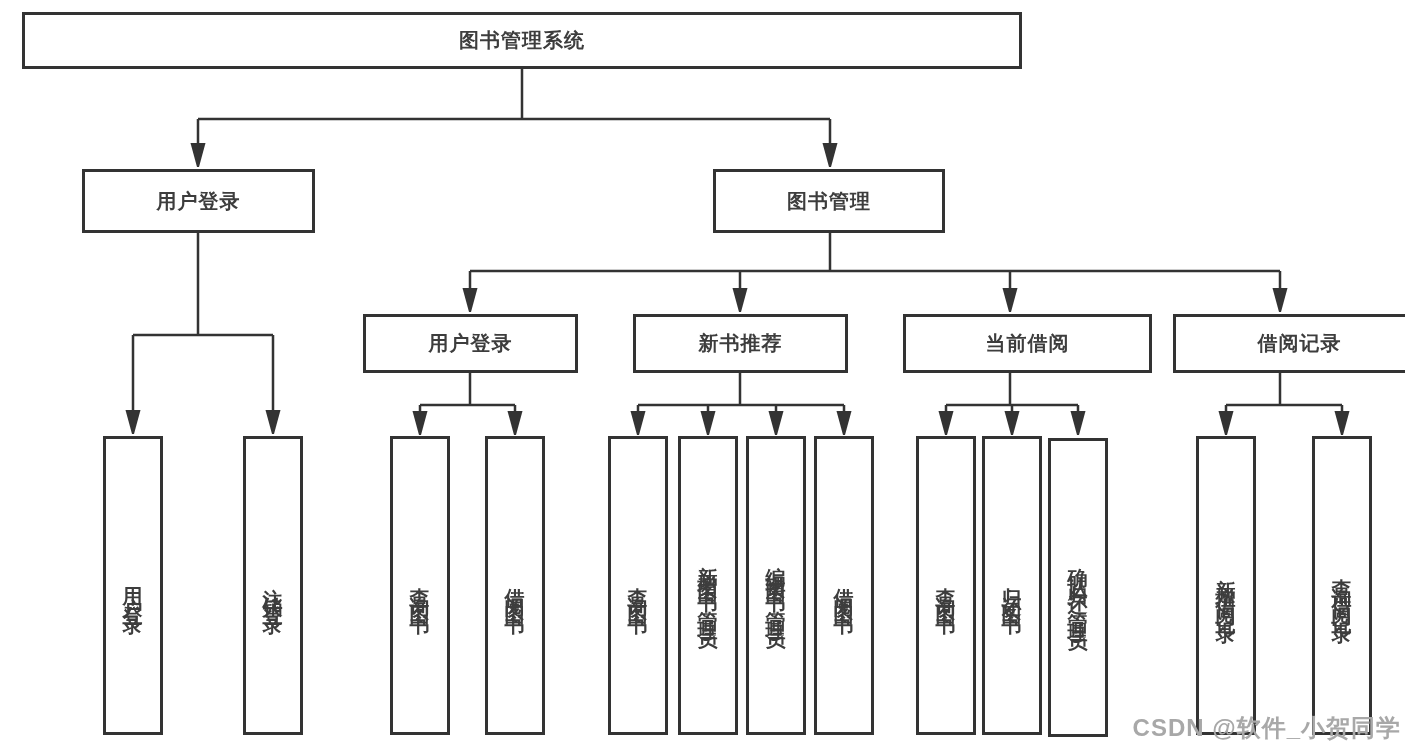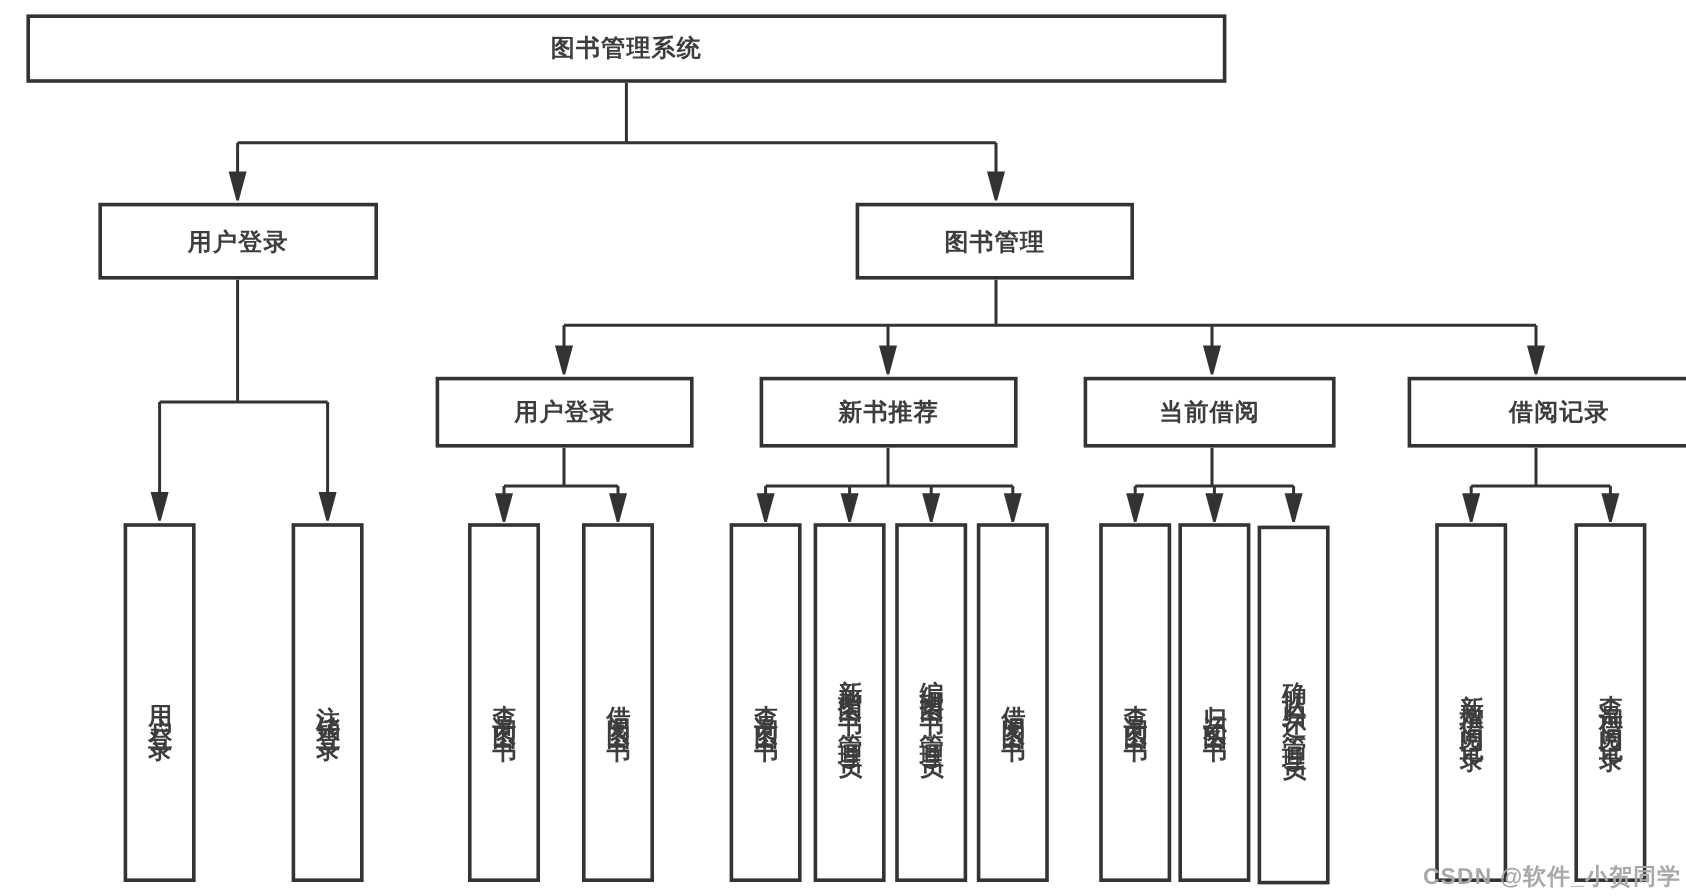--- a/index.html
+++ b/index.html
@@ -33,21 +33,21 @@
     writing-mode: vertical-lr;
     letter-spacing: 9px;
     line-height: 1;
     padding-top: 9px; 
   }
   .watermark {
     position: absolute;
     right: 4px;
     bottom: 3px;
     color: #a8a8a8;
-    font-size: 19px;
+    font-size: 24px;
     letter-spacing: 1px;
     white-space: nowrap;
   }
 </style>
 </head>
 <body>
 
 <div class="canvas">
 
   <svg class="connectors" viewBox="0 0 1405 747" xmlns="http://www.w3.org/2000/svg">
@@ -105,21 +105,21 @@
   <div class="box" style="left:713px;top:169px;width:232px;height:64px">
     <span>图书管理</span>
   </div>
 
   <div class="box" style="left:363px;top:314px;width:215px;height:59px">
     <span>用户登录</span>
   </div>
   <div class="box" style="left:633px;top:314px;width:215px;height:59px">
     <span>新书推荐</span>
   </div>
-  <div class="box" style="left:903px;top:314px;width:210px;height:59px">
+  <div class="box" style="left:903px;top:314px;width:249px;height:59px">
     <span>当前借阅</span>
   </div>
   <div class="box" style="left:1173px;top:314px;width:253px;height:59px">
     <span>借阅记录</span>
   </div>
 
   <div class="box v" style="left:103px;top:436px;width:60px;height:299px">
     <span>用户登录</span>
   </div>
   <div class="box v" style="left:243px;top:436px;width:60px;height:299px">

